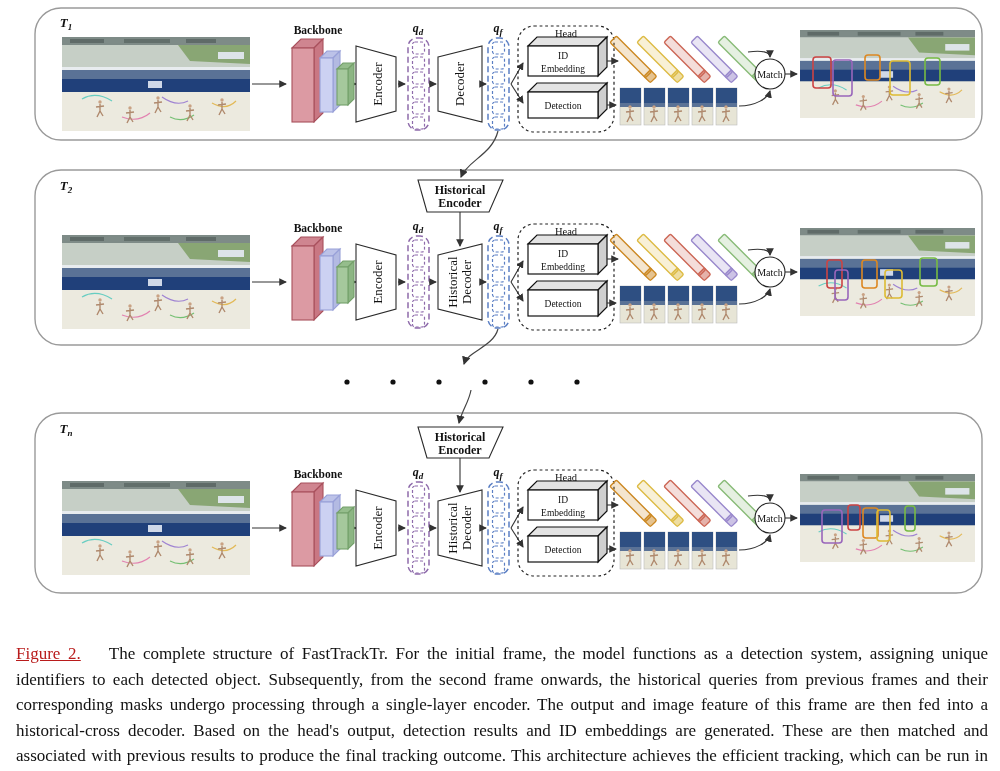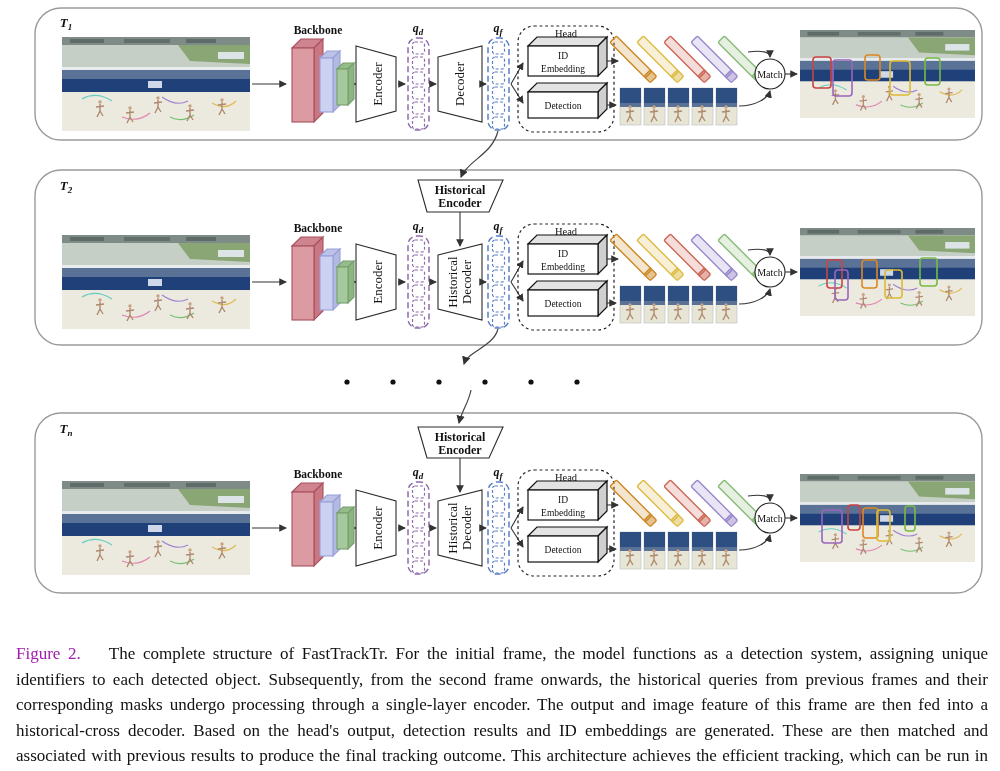--- a/index.html
+++ b/index.html
@@ -26,21 +26,21 @@
   .thead{font-size:10.5px;}
   .tbox3{font-size:9.5px;}
   .tmatch{font-size:10px;}
   .thist{font-size:12px;font-weight:bold;}
   #bar rect{fill:currentColor;fill-opacity:.22;stroke:currentColor;stroke-width:1.4;}
   #bar rect.cap{fill-opacity:.5;}
   .dot{fill:#111;}
   .caption{padding:12px 12px 0 16px;font-size:17px;line-height:25.5px;color:#111;
            text-align:justify;}
   .caption p{margin:0;}
-  .figlabel{color:#a21caf;margin-right:28px;}
+  .figlabel{color:#b91c1c;margin-right:28px;text-decoration:underline;}
 </style>
 </head>
 <body>
 
 <div class="page">
 <svg width="1000" height="625" viewBox="0 0 1000 625">
   <defs>
     <marker id="ah" viewBox="0 0 8 8" refX="7" refY="4" markerWidth="7" markerHeight="7" orient="auto-start-reverse">
       <path d="M0,0 L8,4 L0,8 z" fill="#333"></path>
     </marker>

